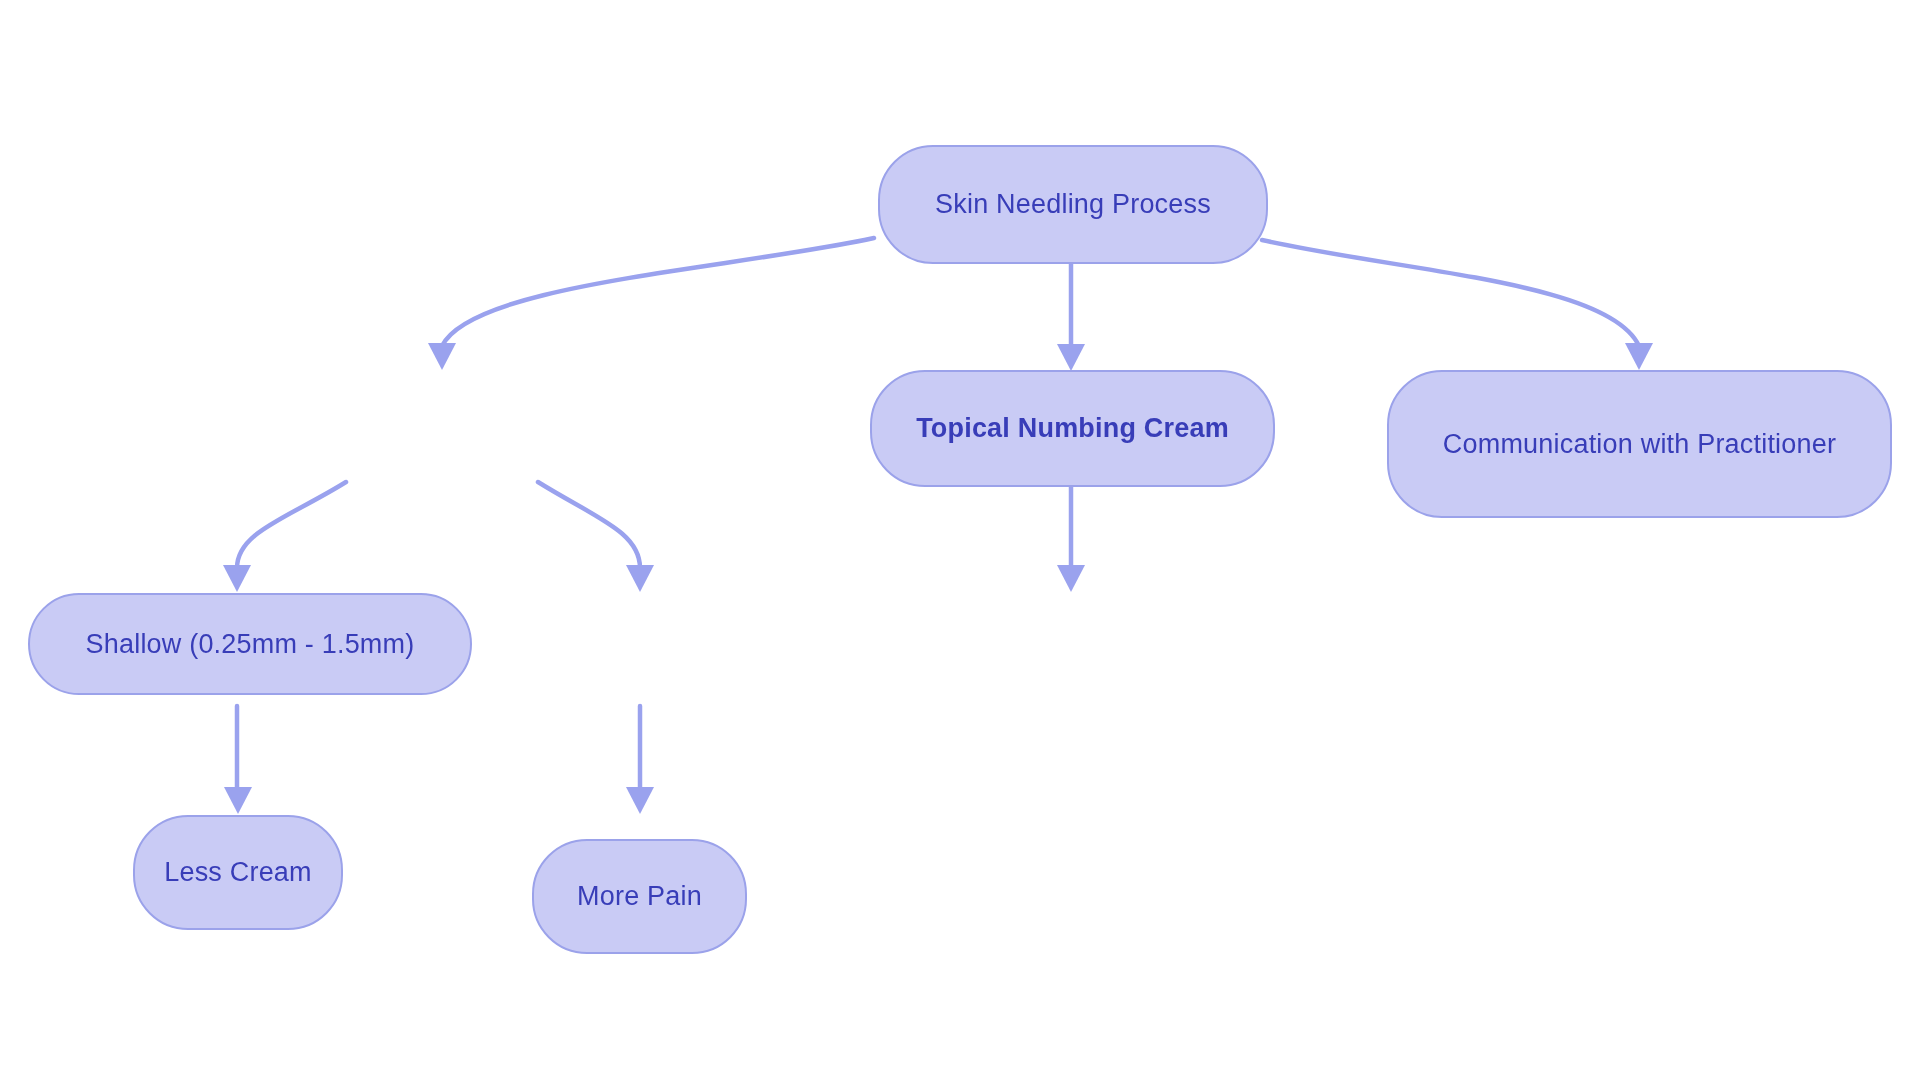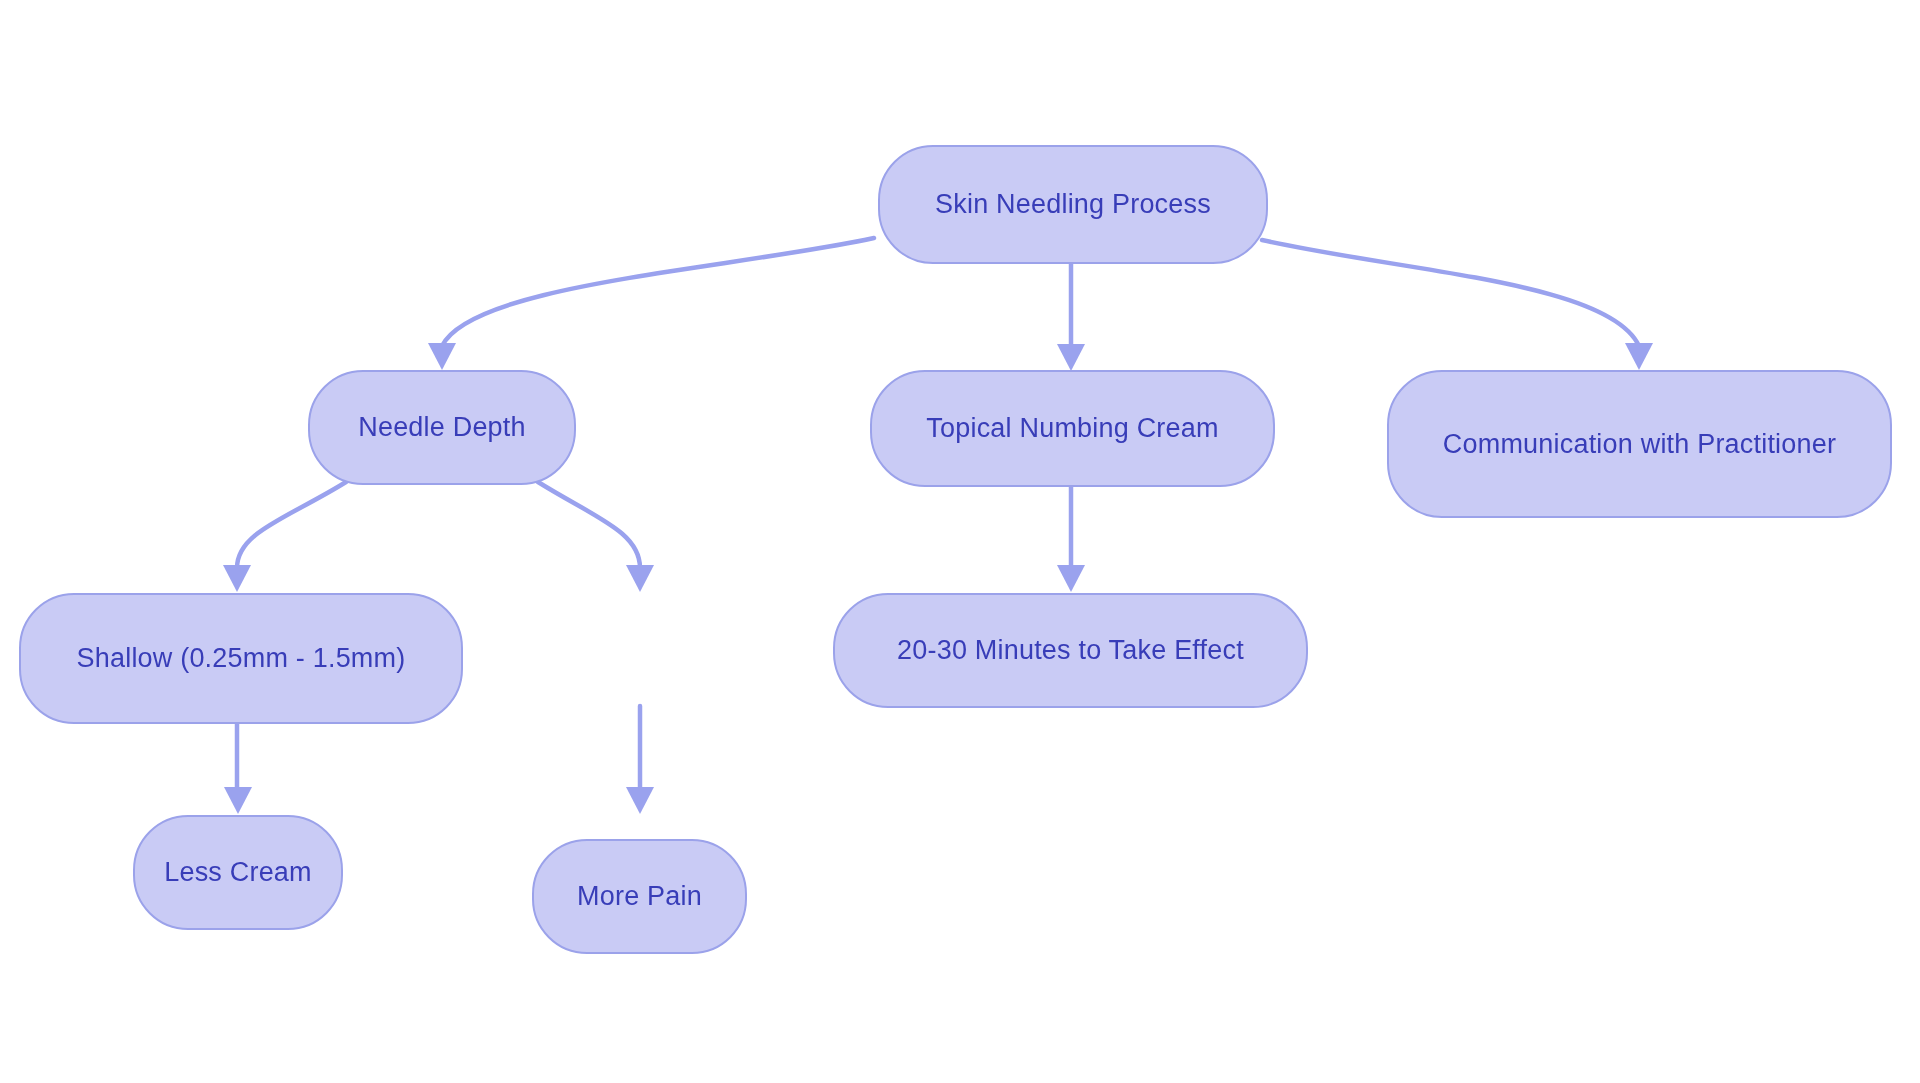--- a/index.html
+++ b/index.html
@@ -42,23 +42,23 @@
     align-items: center;
     justify-content: center;
     text-align: center;
     color: var(--text-color);
     font-size: 27px;
     letter-spacing: 0.2px;
     padding: 0 18px;
   }
   #node-root          { left: 878px;  top: 145px; width: 390px; height: 119px; }
   #node-needle-depth  { left: 308px;  top: 370px; width: 268px; height: 115px; }
-  #node-topical       { left: 870px;  top: 370px; width: 405px; height: 117px; }
+  #node-topical       { left: 870px;  top: 370px; width: 405px; height: 117px; font-weight: bold; }
   #node-communication { left: 1387px; top: 370px; width: 505px; height: 148px; }
-  #node-shallow       { left: 19px;   top: 593px; width: 444px; height: 131px; }
+  #node-shallow       { left: 28px;   top: 593px; width: 444px; height: 102px; }
   #node-deep          { left: 563px;  top: 593px; width: 155px; height: 115px; border-radius: 50px; }
   #node-minutes       { left: 833px;  top: 593px; width: 475px; height: 115px; }
   #node-less-pain     { left: 133px;  top: 815px; width: 210px; height: 115px; }
   #node-more-pain     { left: 532px;  top: 839px; width: 215px; height: 115px; }
 </style>
 </head>
 <body>
 
 <div class="canvas">
 
@@ -86,40 +86,34 @@
     <polygon class="arrowhead" points="224,787 252,787 238,814"></polygon>
 
     <path class="edge" d="M 640 706 L 640 790"></path>
     <polygon class="arrowhead" points="626,787 654,787 640,814"></polygon>
   </svg>
 
   <div class="node" id="node-root">
     <span>Skin Needling Process</span>
   </div>
 
-  <div class="node" id="node-needle-depth">
-    <span>Needle Depth</span>
-  </div>
 
   <div class="node" id="node-topical">
     <span>Topical Numbing Cream</span>
   </div>
 
   <div class="node" id="node-communication">
     <span>Communication with Practitioner</span>
   </div>
 
   <div class="node" id="node-shallow">
     <span>Shallow (0.25mm - 1.5mm)</span>
   </div>
 
 
-  <div class="node" id="node-minutes">
-    <span>20-30 Minutes to Take Effect</span>
-  </div>
 
   <div class="node" id="node-less-pain">
     <span>Less Cream</span>
   </div>
 
   <div class="node" id="node-more-pain">
     <span>More Pain</span>
   </div>
 
 </div>

